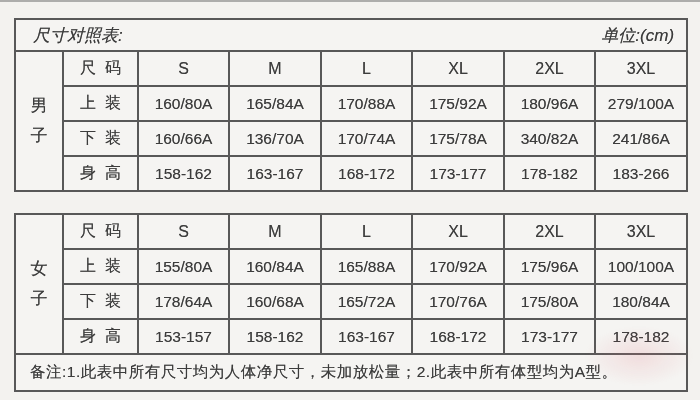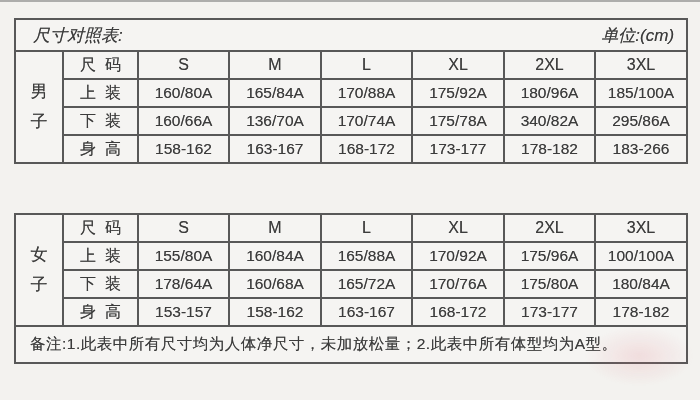--- a/index.html
+++ b/index.html
@@ -33,21 +33,21 @@
     text-shadow: 0 0 0.6px rgba(70,70,70,0.7);
     overflow: hidden;
     white-space: nowrap;
   }
   tr.title-row td { height: 32px; padding: 0; font-style: italic; }
   .title-inner {
     display: flex; justify-content: space-between; align-items: center;
     padding: 0 12px 0 17px;
     font-size: 17px;
   }
-  tr.data-row td { height: 28px; }
+  tr.data-row td { height: 35px; }
   .group-cell { font-size: 17px; padding: 0; }
   .group-cell .gchar { display: block; line-height: 30px; }
   .row-label {
     font-size: 16px;
     letter-spacing: 9px;
     padding-left: 9px; 
   }
   .size-cell { font-size: 16px; }
   .value-cell { font-size: 15.5px; }
   tr.remark-row td {
@@ -103,30 +103,30 @@
     <td class="size-cell">2XL</td>
     <td class="size-cell">3XL</td>
   </tr>
   <tr class="data-row">
     <td class="row-label">上装</td>
     <td class="value-cell">160/80A</td>
     <td class="value-cell">165/84A</td>
     <td class="value-cell">170/88A</td>
     <td class="value-cell">175/92A</td>
     <td class="value-cell">180/96A</td>
-    <td class="value-cell">185/100A</td>
+    <td class="value-cell">279/100A</td>
   </tr>
   <tr class="data-row">
     <td class="row-label">下装</td>
     <td class="value-cell">160/66A</td>
     <td class="value-cell">136/70A</td>
     <td class="value-cell">170/74A</td>
     <td class="value-cell">175/78A</td>
     <td class="value-cell">340/82A</td>
-    <td class="value-cell">295/86A</td>
+    <td class="value-cell">241/86A</td>
   </tr>
   <tr class="data-row">
     <td class="row-label">身高</td>
     <td class="value-cell">158-162</td>
     <td class="value-cell">163-167</td>
     <td class="value-cell">168-172</td>
     <td class="value-cell">173-177</td>
     <td class="value-cell">178-182</td>
     <td class="value-cell">183-266</td>
   </tr>

